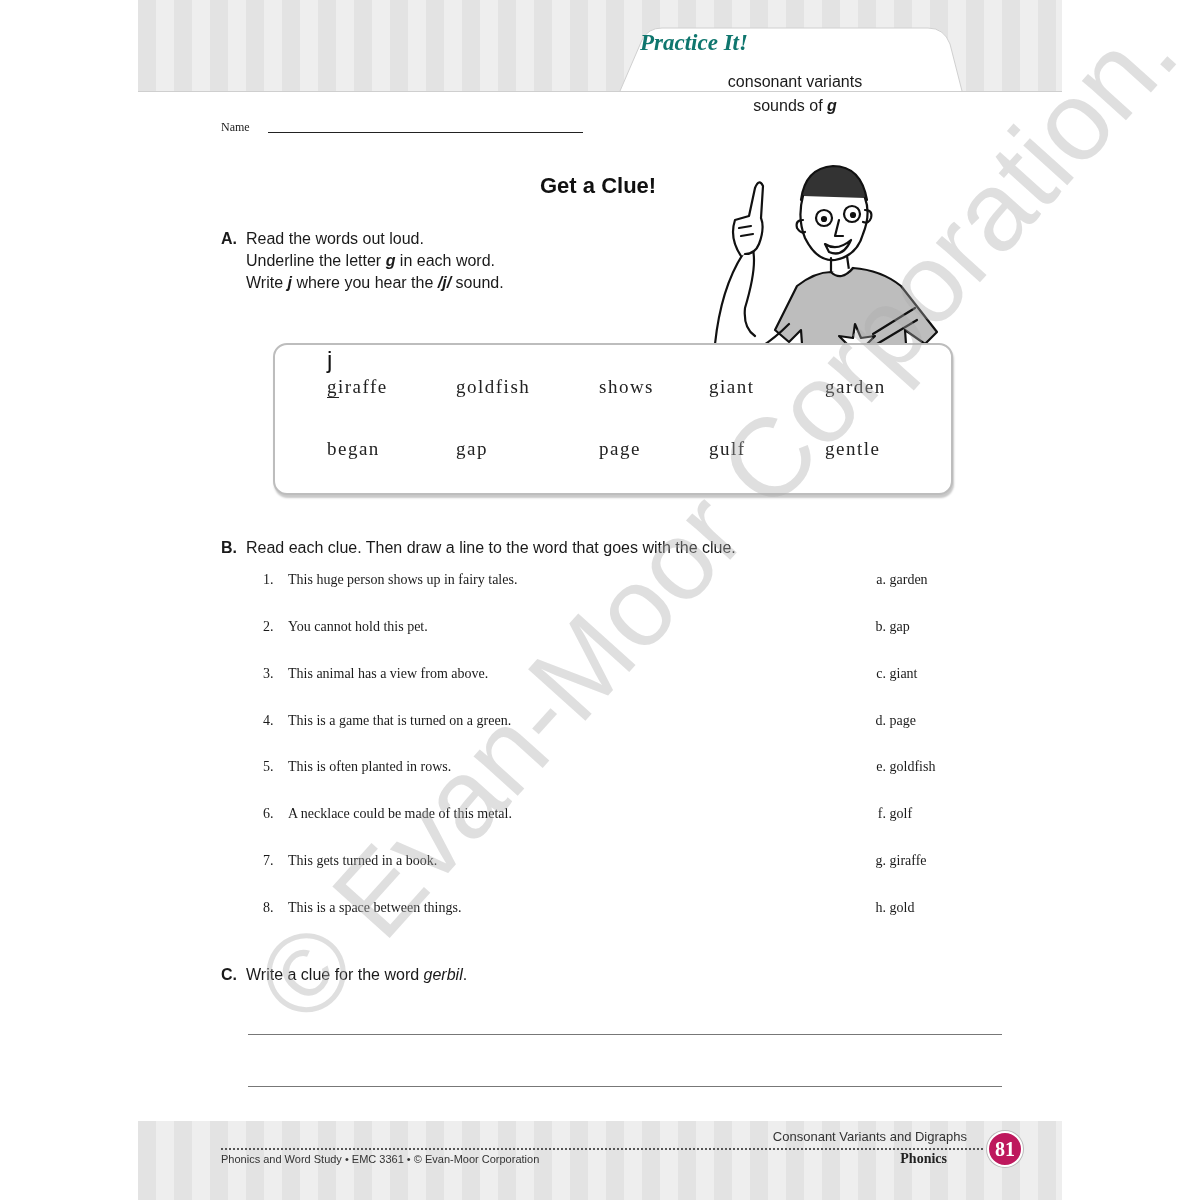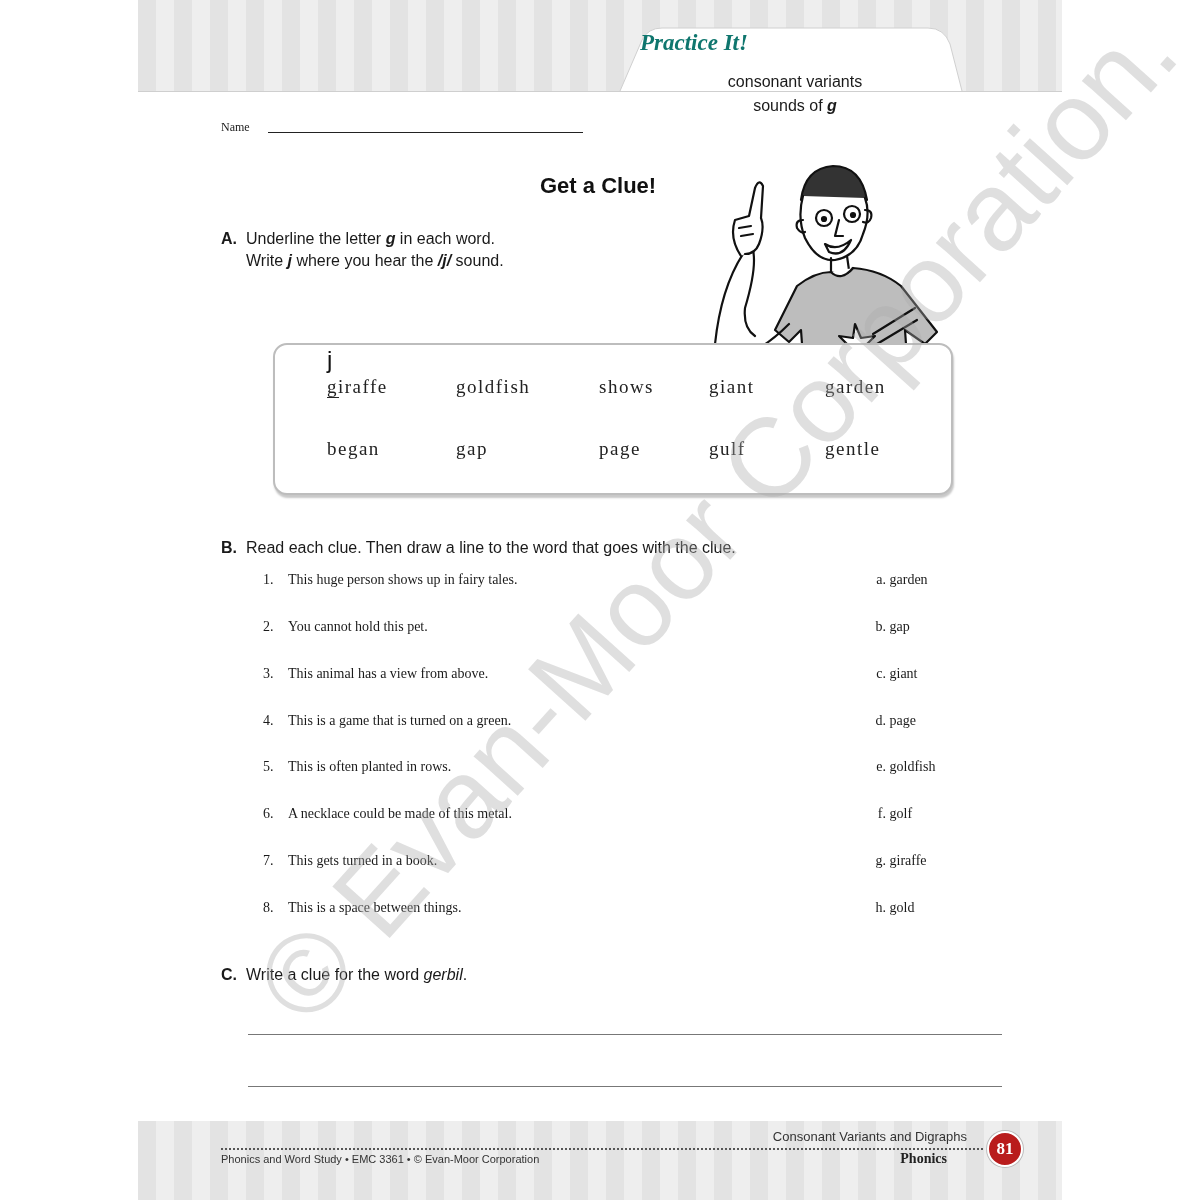--- a/index.html
+++ b/index.html
@@ -63,22 +63,22 @@
 
   .write-line { position: absolute; left: 248px; width: 754px; border-bottom: 1.5px solid #777; }
 
   .footer-band { position: absolute; left: 138px; top: 1121px; width: 924px; height: 79px; }
   .footer-dots { position: absolute; left: 221px; top: 1148px; width: 762px; border-bottom: 2px dotted #555; }
   .footer-left { position: absolute; left: 221px; top: 1153px; font-size: 11px; color: #333; }
   .footer-cat { position: absolute; left: 700px; width: 267px; top: 1129px; text-align: right; font-size: 13px; color: #333; }
   .footer-sub { position: absolute; left: 780px; width: 167px; top: 1151px; text-align: right; font-family: "Liberation Serif", serif; font-weight: bold; font-size: 14px; color: #222; }
   .page-num {
     position: absolute; left: 987px; top: 1131px; width: 32px; height: 32px; border-radius: 50%;
-    background: #b91c1c; border: 2px solid #fff; box-shadow: 0 0 0 1px #bbb;
-    color: #fff; font-family: "Liberation Serif", serif; font-weight: bold; font-size: 17px;
+    background: #be185d; border: 2px solid #fff; box-shadow: 0 0 0 1px #bbb;
+    color: #fff; font-family: "Liberation Serif", serif; font-weight: bold; font-size: 20px;
     display: flex; align-items: center; justify-content: center;
   }
 
   .illustration { position: absolute; left: 705px; top: 158px; width: 255px; height: 212px; }
 
   .watermark {
     position: absolute; left: 110px; top: 560px; width: 1020px; text-align: center;
     font-size: 112px; color: rgba(170,170,170,0.38); white-space: nowrap;
     transform: rotate(-48deg); transform-origin: 50% 50%; pointer-events: none;
     font-family: "Liberation Sans", sans-serif;
@@ -128,20 +128,21 @@
 
     <path d="M84 166 Q50 200 22 200 Q8 198 10 186 Q16 130 38 96 L48 92 Q52 110 40 150 Q38 170 50 178"></path>
 
     <path d="M36 98 Q24 80 30 62 L44 58 L50 30 Q54 20 58 28 L56 60 Q60 70 54 86 Q50 96 40 96" fill="#fff"></path>
     <path d="M34 70 L46 68 M36 78 L48 76"></path>
   </g>
 </svg>
 
 <div class="sec-label" style="top:230px">A.</div>
 <div class="sec-text" style="top:228px">
+  <div><span>Read the words out loud.</span></div>
   <div><span>Underline the letter </span><em>g</em><span> in each word.</span></div>
   <div><span>Write </span><em>j</em><span> where you hear the </span><em>/j/</em><span> sound.</span></div>
 </div>
 
 <div class="word-box"></div>
 <div class="answer-j">j</div>
 <div class="underline-g"></div>
 
 <div class="word" style="left:327px; top:376px">giraffe</div>
 <div class="word" style="left:456px; top:376px">goldfish</div>

